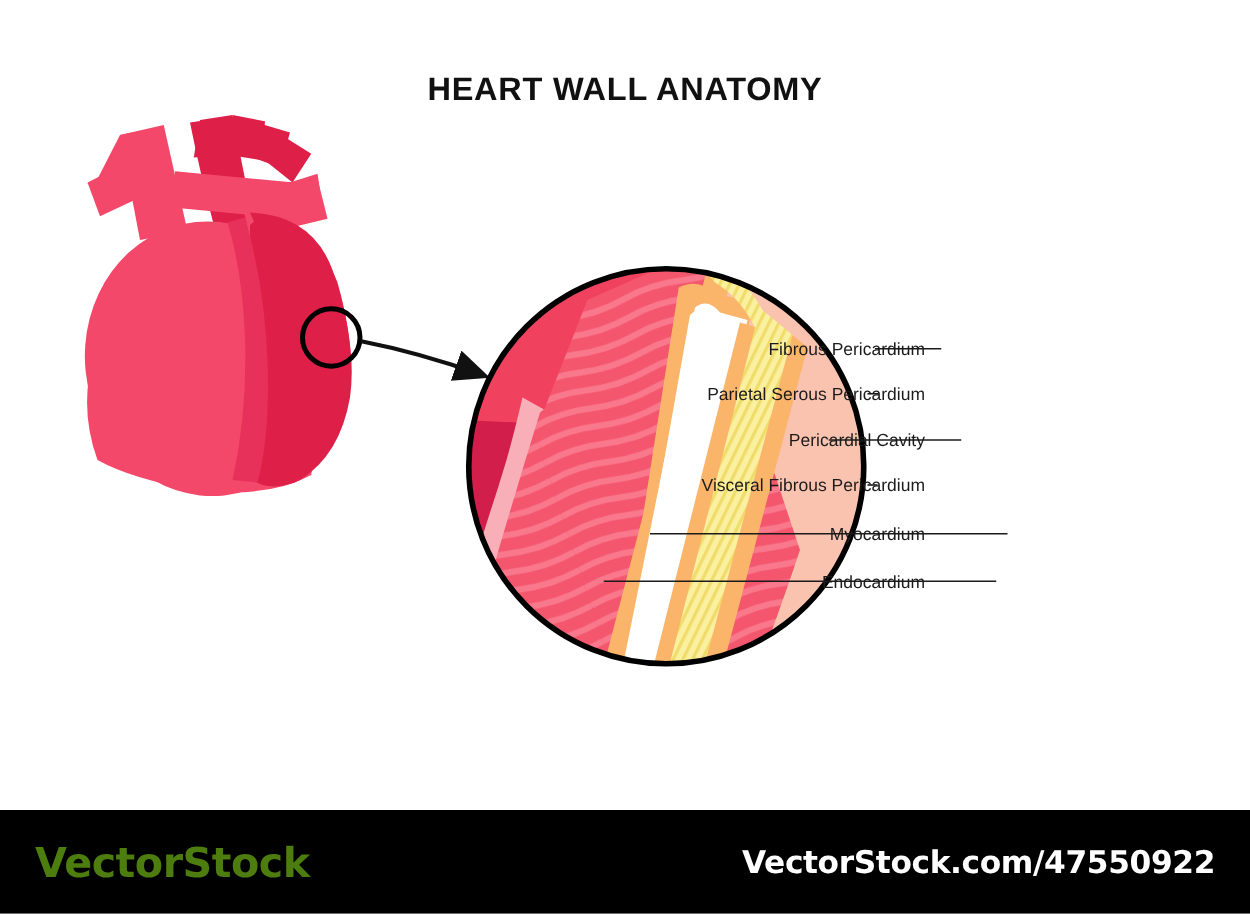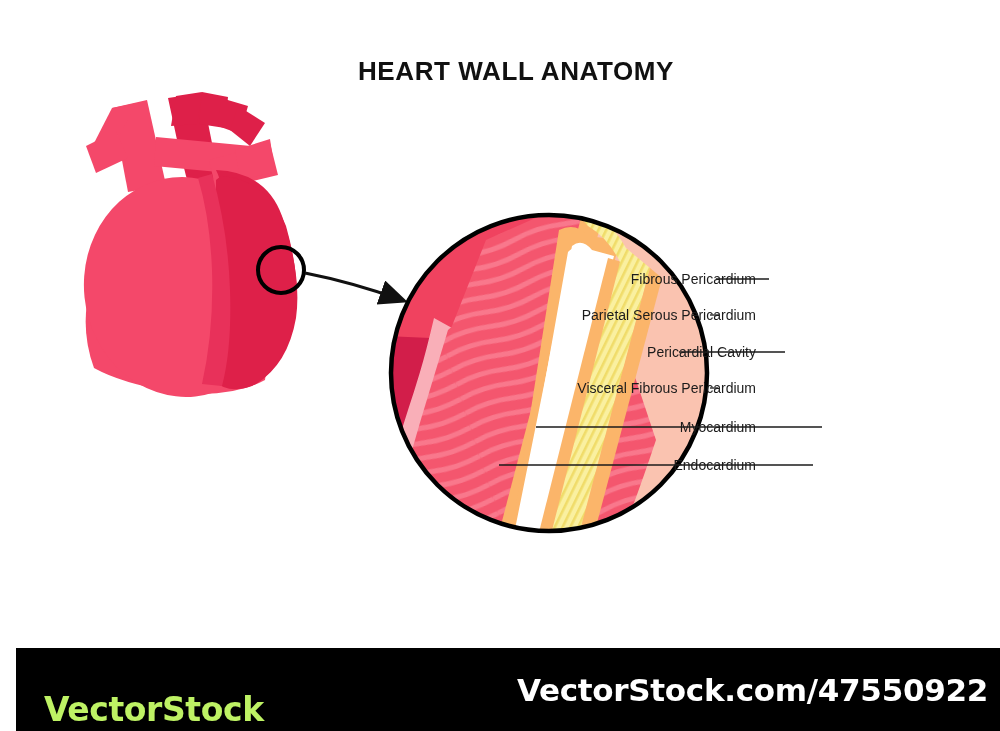--- a/index.html
+++ b/index.html
@@ -3,21 +3,21 @@
 <meta charset="utf-8">
 <style>
   * { margin:0; padding:0; box-sizing:border-box; }
   html, body { width:1000px; height:731px; }
   body {
     background:#ffffff;
     font-family:"Liberation Sans", sans-serif;
     overflow:hidden;
     position:relative;
   }
-  #stage { position:absolute; left:16px; top:0; width:836px; height:731px; }
+  #stage { position:absolute; left:0; top:0; width:836px; height:731px; }
 
   #title {
     position:absolute;
     left:0; top:56px; width:1000px;
     text-align:center;
     font-size:26px;
     font-weight:bold;
     letter-spacing:0.6px;
     color:#111111;
   }
@@ -37,33 +37,32 @@
   #watermark {
     position:absolute;
     left:0; top:648px;
     width:1000px; height:83px;
     background:#000000;
   }
   #wm-logo {
     position:absolute;
     left:28px; top:50%;
     transform:translateY(-50%);
-    color:#bef264;
+    color:#4d7c0f;
     font-size:33px;
     font-weight:bold;
     letter-spacing:-0.4px;
     font-family:"DejaVu Sans", sans-serif;
-    margin-top:19px;
   }
   #wm-url {
     position:absolute;
     right:28px; top:50%;
     transform:translateY(-50%);
     color:#ffffff;
-    font-size:31px;
+    font-size:25px;
     font-weight:bold;
     letter-spacing:-0.3px;
     font-family:"DejaVu Sans", sans-serif;
   }
 </style>
 </head>
 <body>
 
 <div id="stage">
 

